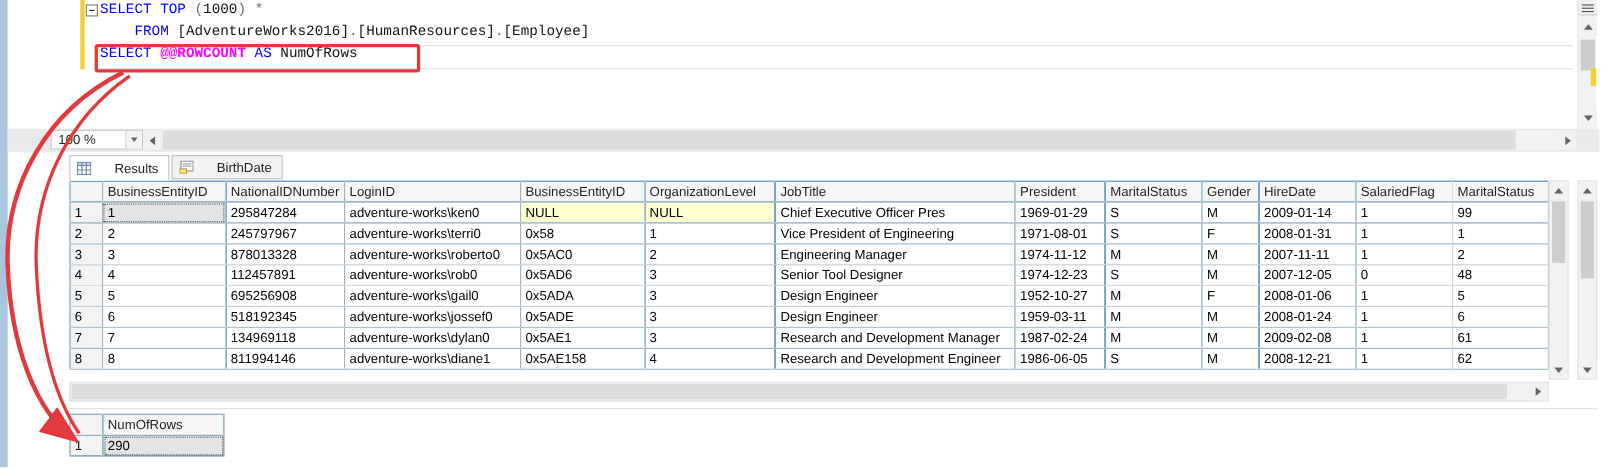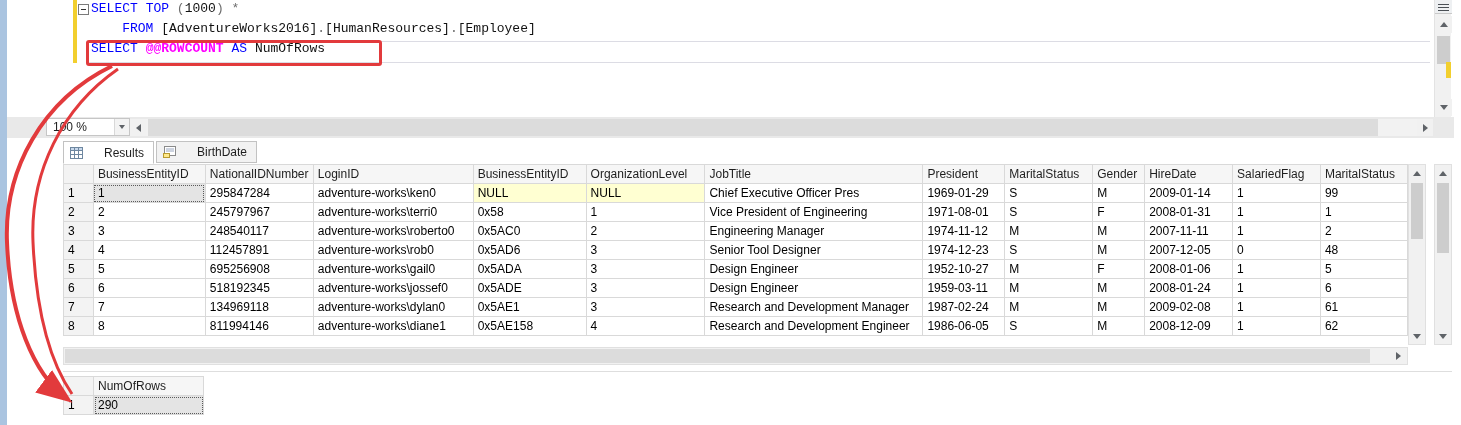--- a/index.html
+++ b/index.html
@@ -206,21 +206,21 @@
             <td>1971-08-01</td>
             <td>S</td>
             <td>F</td>
             <td>2008-01-31</td>
             <td>1</td>
             <td>1</td>
           </tr>
           <tr>
             <td class="rowhdr">3</td>
             <td>3</td>
-            <td>248540117</td>
+            <td>878013328</td>
             <td>adventure-works\roberto0</td>
             <td>0x5AC0</td>
             <td>2</td>
             <td>Engineering Manager</td>
             <td>1974-11-12</td>
             <td>M</td>
             <td>M</td>
             <td>2007-11-11</td>
             <td>1</td>
             <td>2</td>
@@ -289,21 +289,21 @@
             <td class="rowhdr">8</td>
             <td>8</td>
             <td>811994146</td>
             <td>adventure-works\diane1</td>
             <td>0x5AE158</td>
             <td>4</td>
             <td>Research and Development Engineer</td>
             <td>1986-06-05</td>
             <td>S</td>
             <td>M</td>
-            <td>2008-12-09</td>
+            <td>2008-12-21</td>
             <td>1</td>
             <td>62</td>
           </tr>
         </tbody>
       </table>
     </div>
 
   <div class="vscroll grid-vscroll">
     <div class="sbtn" style="left:0; top:0; width:16px; height:16px;">
         <span class="arr arr-up"></span>

